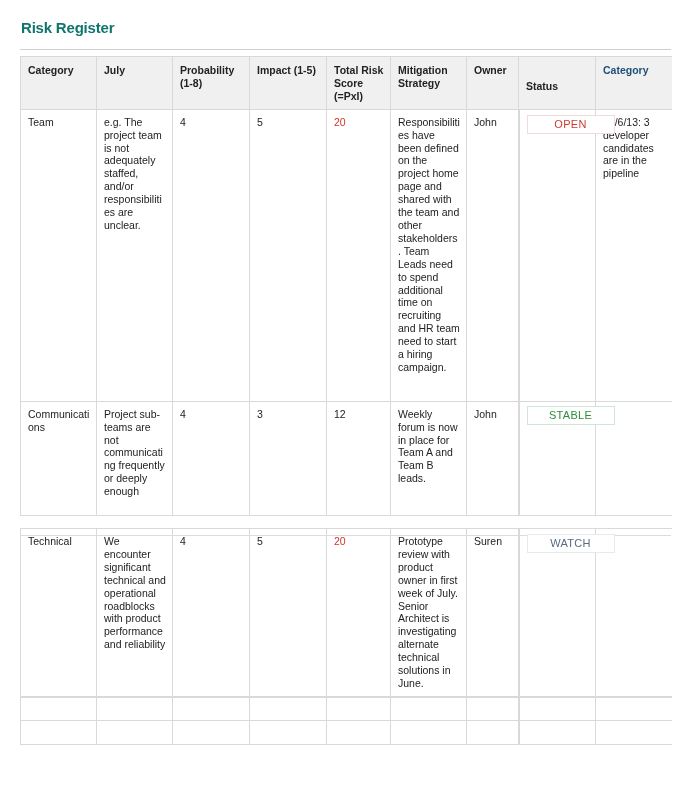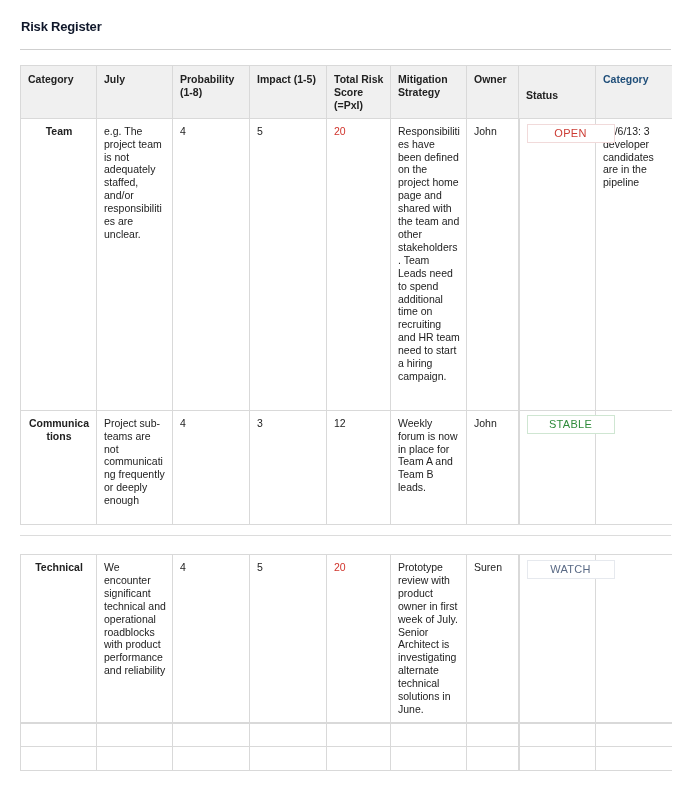--- a/index.html
+++ b/index.html
@@ -1,35 +1,35 @@
 <!DOCTYPE html>
 <html><head>
   <meta charset="utf-8">
   <style>
     * { box-sizing: border-box; margin: 0; padding: 0; }
     html, body { width: 686px; height: 788px; background: #ffffff; overflow: hidden; }
     body { font-family: "Liberation Sans", sans-serif; color: #222; position: relative; }
     .title {
       position: absolute; left: 21px; top: 19px;
-      font-size: 13px; font-weight: bold; color: #0f172a; letter-spacing: -0.2px;
+      font-size: 15px; font-weight: bold; color: #0f766e; letter-spacing: -0.2px;
     }
     .title-rule {
       position: absolute; left: 20px; top: 49px; width: 651px; height: 1px; background: #cfcfcf;
     }
     table {
       position: absolute; border-collapse: collapse; table-layout: fixed;
       font-size: 10.5px; line-height: 12.9px;
     }
     td, th {
       border: 1px solid #d9d9d9; vertical-align: top; text-align: left;
       padding: 6px 6px 6px 7px; overflow: hidden; word-wrap: break-word;
     }
     th { background: #f0f0f0; font-weight: bold; color: #222; padding-top: 7px; }
     th.comments-h { color: #1f4e79; }
-    td.cat { font-weight: bold; text-align: center; }
+    td.cat { font-weight: normal; }
     td.score-high { color: #d0342c; }
     td.status-col { border-left: 2px solid #d9d9d9; padding: 6px 0 0 7px; position: relative; overflow: visible; }
     td.last-col { border-right: none; }
     th.last-col { border-right: none; }
     .badge {
       display: block; width: 88px; height: 19px; line-height: 17px;
       text-align: center; font-weight: normal; font-size: 11px; letter-spacing: 0.3px;
       border: 1px solid; background: #fff; position: relative; z-index: 2;
     }
     .badge.open { color: #cc3b33; border-color: #f1dada; margin-top: -1px; }
@@ -38,21 +38,21 @@
     .spacer-row {
       position: absolute; left: 20px; width: 651px; height: 1px; background: #dcdcdc;
     }
   </style>
 </head>
 <body>
 
 <div class="title">Risk Register</div>
 <div class="title-rule"></div>
 
-<table style="left:20px; top:65px; width:651px;">
+<table style="left:20px; top:56px; width:651px;">
   <colgroup>
     <col style="width:76px">
       <col style="width:76px">
       <col style="width:77px">
       <col style="width:77px">
     <col style="width:64px">
       <col style="width:76px">
       <col style="width:52px">
       <col style="width:77px">
       <col style="width:76px">
@@ -93,21 +93,21 @@
     <td class="status-col">
       <span class="badge stable">STABLE</span>
     </td>
     <td class="last-col"></td>
   </tr>
 </tbody>
   </table>
 
 <div class="spacer-row" style="top:535px;"></div>
 
-<table style="left:20px; top:554px; width:651px;">
+<table style="left:20px; top:528px; width:651px;">
   <colgroup>
     <col style="width:76px">
       <col style="width:76px">
       <col style="width:77px">
       <col style="width:77px">
     <col style="width:64px">
       <col style="width:76px">
       <col style="width:52px">
       <col style="width:77px">
       <col style="width:76px">

